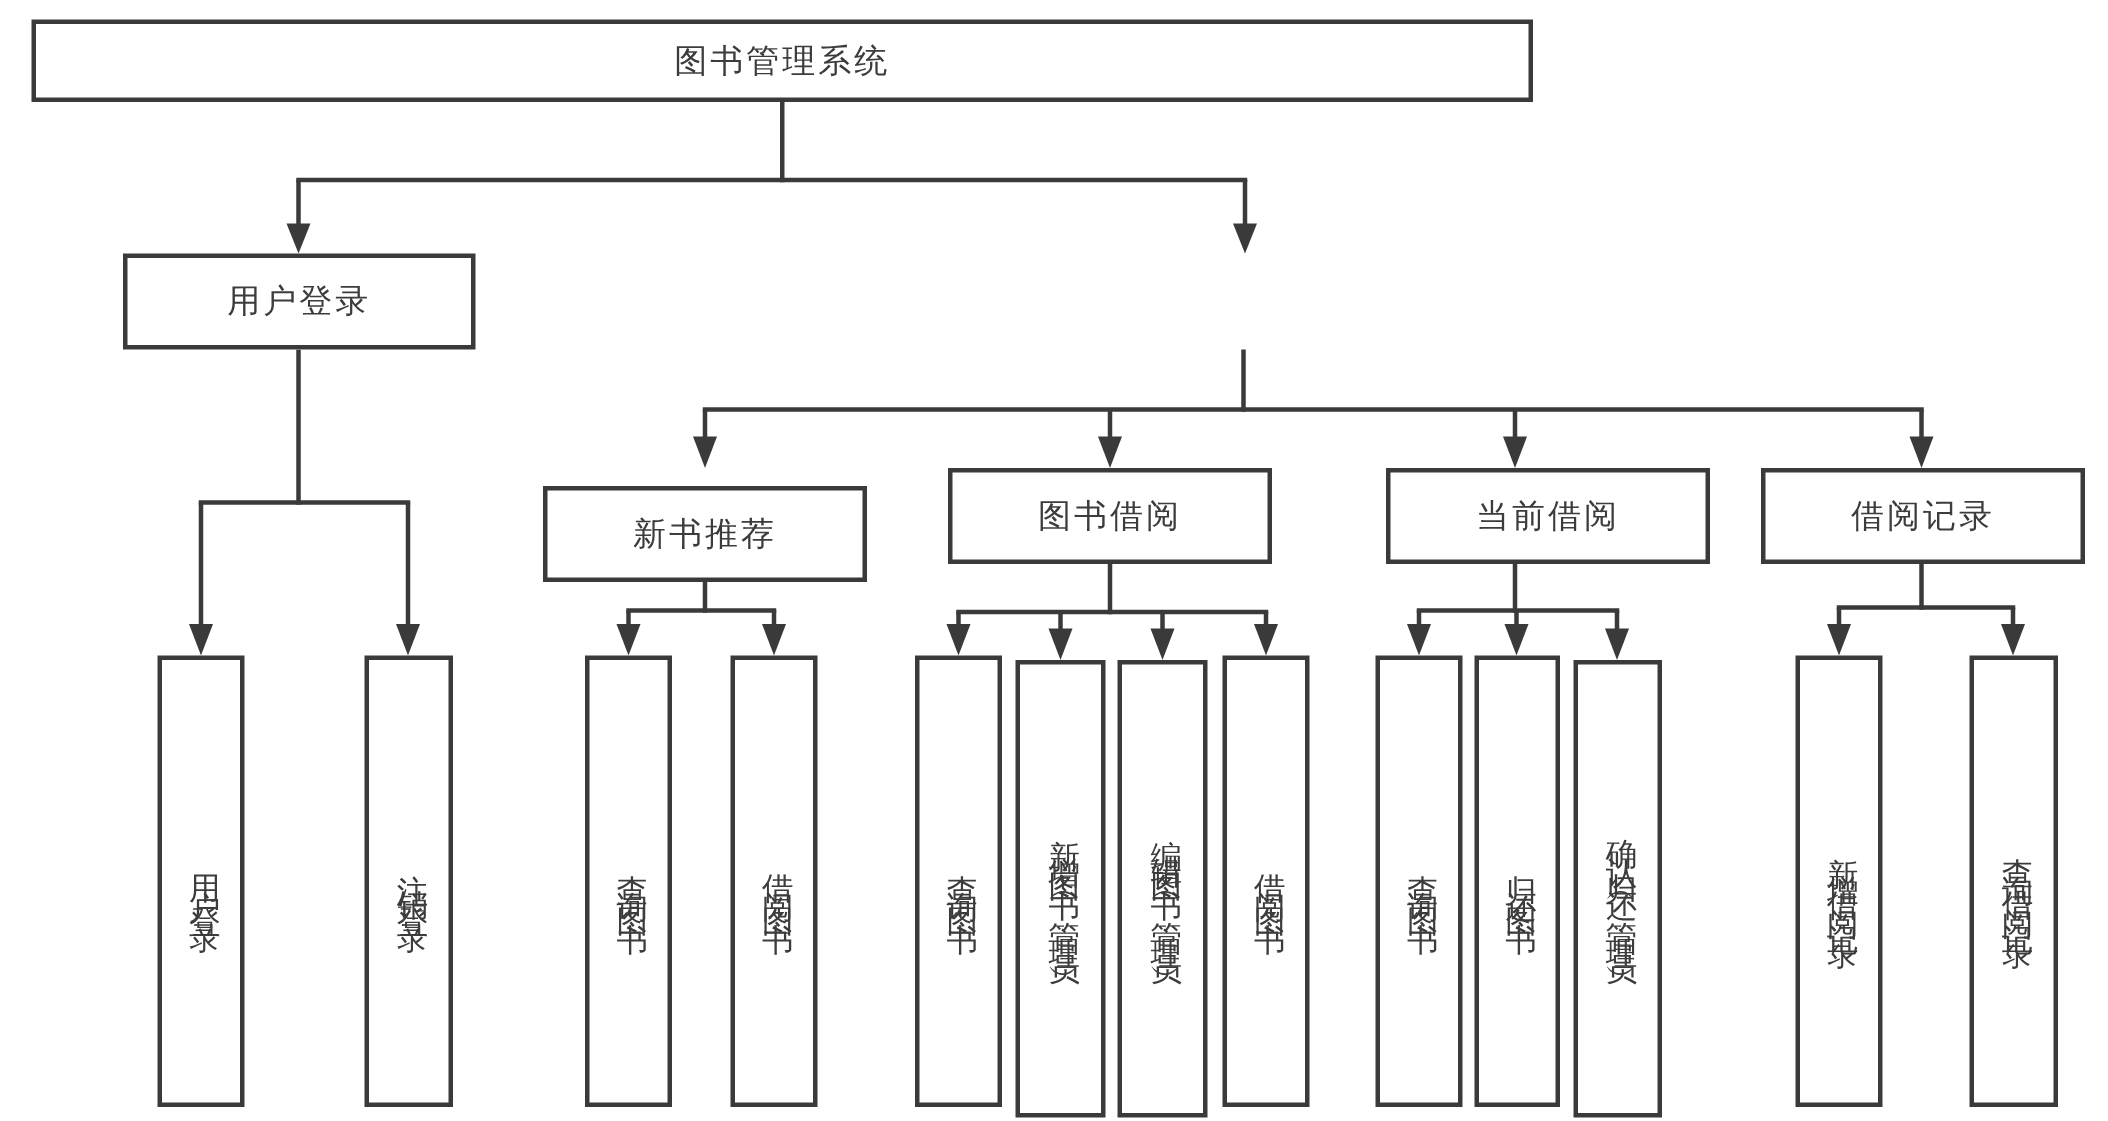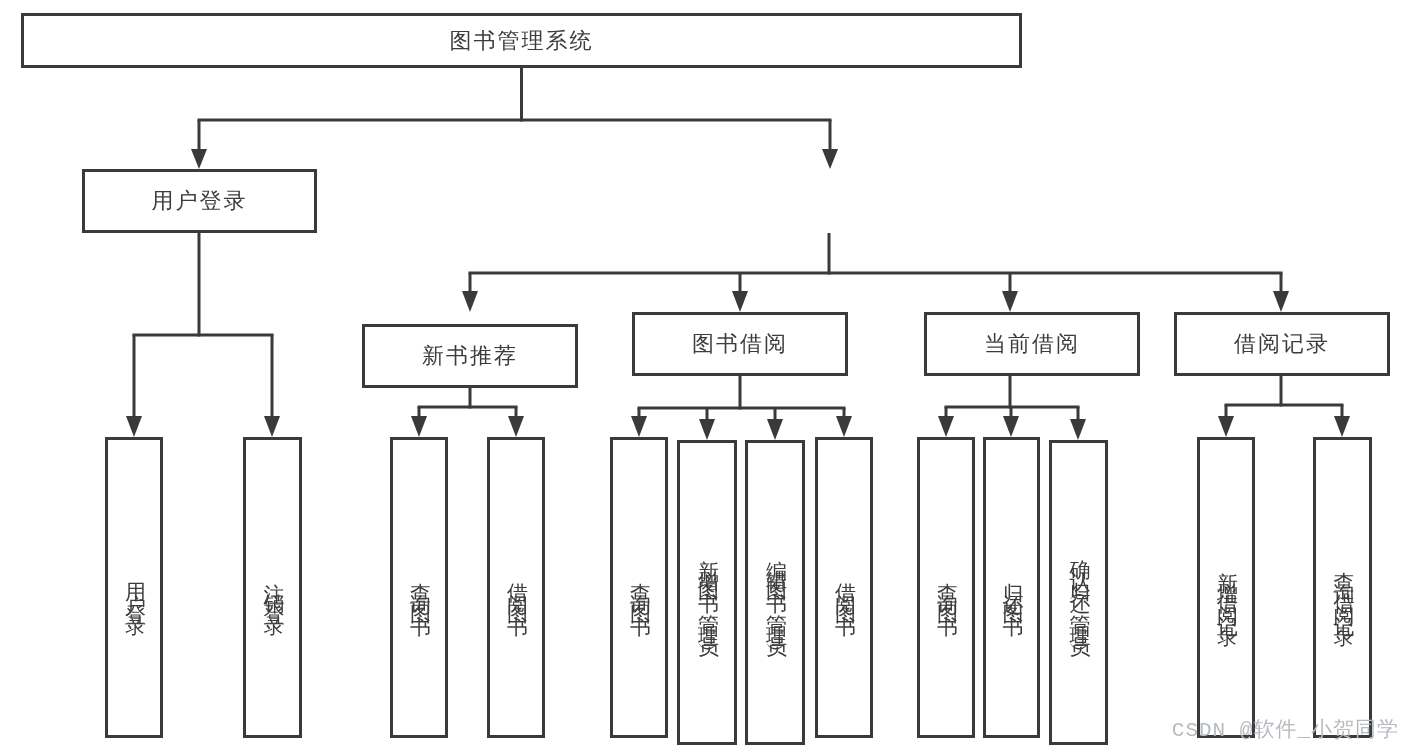--- a/index.html
+++ b/index.html
@@ -179,14 +179,13 @@
     <span>确认归还（管理员）</span>
   </div>
 
   <div class="node v n-records-add">
     <span>新增借阅记录</span>
   </div>
   <div class="node v n-records-query">
     <span>查询借阅记录</span>
   </div>
 
-  <div class="watermark">CSDN @软件_小贺同学</div>
 </div>
 
 </body></html>

